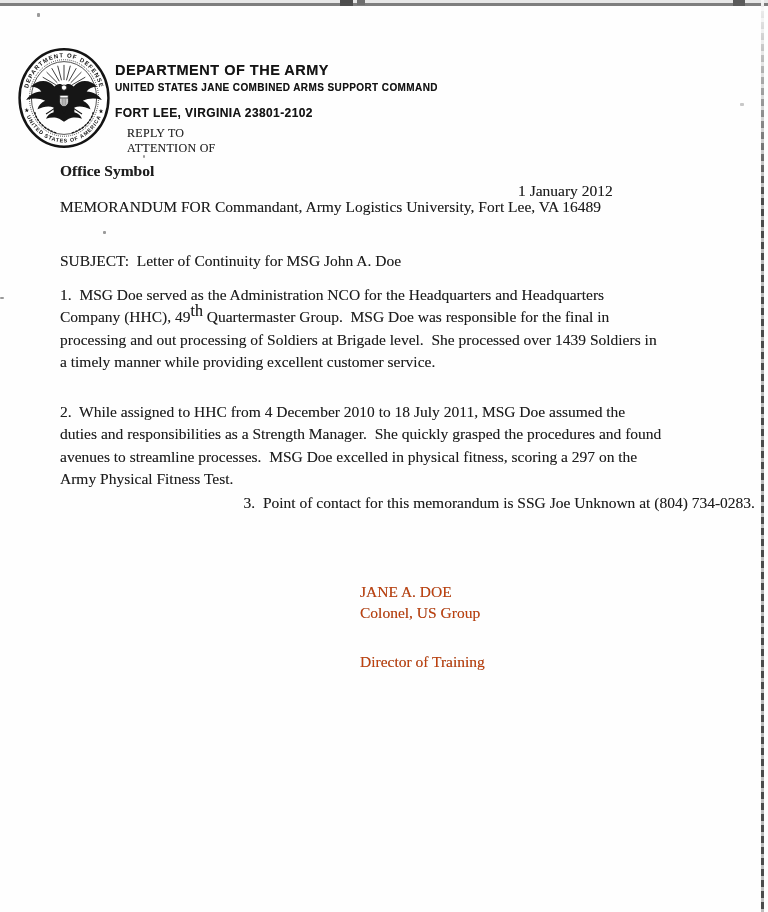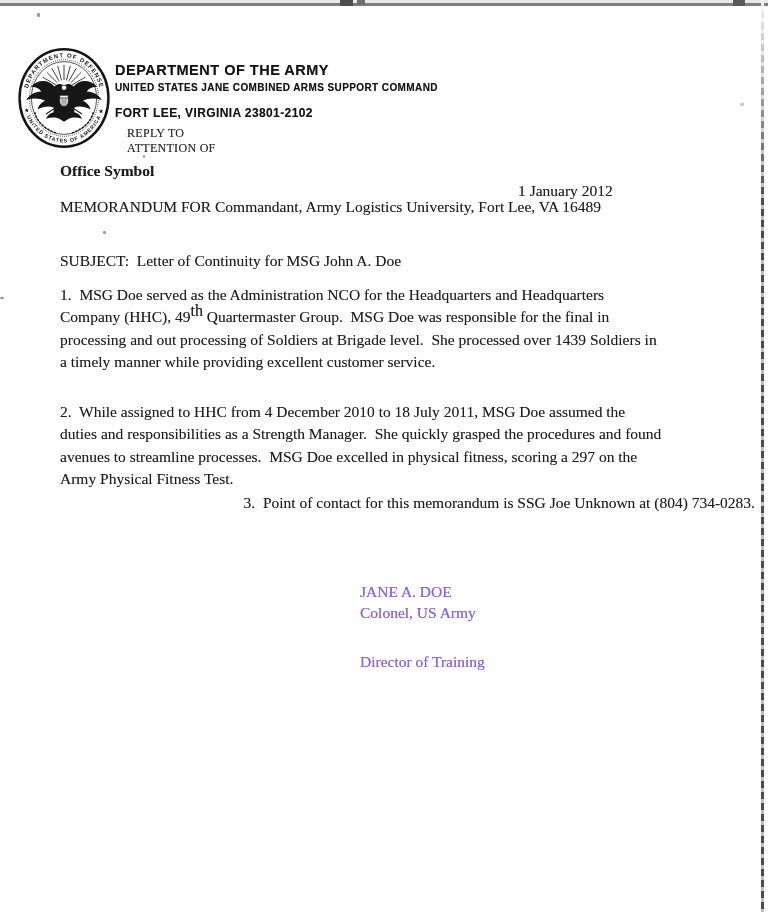--- a/index.html
+++ b/index.html
@@ -19,21 +19,21 @@
               color:#2a2a2a;white-space:pre-line;text-shadow:0 0 .4px rgba(0,0,0,.4);}
   .topbar{left:0;top:0;width:768px;height:4px;background:#e7e7e7;}
   .topline{left:0;top:3px;width:768px;height:3px;background:#7e7e7e;}
   .mark{background:#4d4d4d;}
   .rightline{left:761px;top:0;width:3px;height:912px;
      background-image:
        linear-gradient(to bottom, rgba(255,255,255,.95), rgba(255,255,255,.55) 8%, rgba(255,255,255,0) 22%),
        repeating-linear-gradient(to bottom, rgba(45,45,45,.85) 0 7px, rgba(110,110,110,.45) 7px 11px);}
   .speck{background:#9a9a9a;border-radius:1px;}
   sup.ord{font-size:16px;line-height:0;vertical-align:6px;}
-  .sig{left:360px;font-size:15.5px;color:#8b5cf6;text-shadow:0 0 .5px rgba(0,0,0,.38);text-align:center;}
+  .sig{left:360px;font-size:15.5px;color:#c2410c;text-shadow:0 0 .5px rgba(0,0,0,.38);text-align:center;}
 </style>
 </head>
 <body>
 
 <div class="screen">
 
   <div class="abs topbar"></div>
   <div class="abs topline"></div>
   <div class="abs mark" style="left:340px;top:0;width:13px;height:6px;"></div>
   <div class="abs mark" style="left:357px;top:0;width:8px;height:5px;background:#6e6e6e;"></div>
@@ -113,16 +113,16 @@
 a timely manner while providing excellent customer service.</span></div>
 
   <div class="abs doc-text" style="left:60px;top:401px;width:695px;">2.  While assigned to HHC from 4 December 2010 to 18 July 2011, MSG Doe assumed the
 duties and responsibilities as a Strength Manager.  She quickly grasped the procedures and found
 avenues to streamline processes.  MSG Doe excelled in physical fitness, scoring a 297 on the
 Army Physical Fitness Test.</div>
 
   <div class="abs doc-text" style="left:60px;top:492px;width:695px;text-align:right;">3.  Point of contact for this memorandum is SSG Joe Unknown at (804) 734-0283.</div>
 
   <div class="abs sig" style="top:583px;">JANE A. DOE</div>
-  <div class="abs sig" style="top:604px;">Colonel, US Army</div>
+  <div class="abs sig" style="top:604px;">Colonel, US Group</div>
   <div class="abs sig" style="top:625px;margin-top:28px;">Director of Training</div>
 
 </div>
 
 </body></html>

